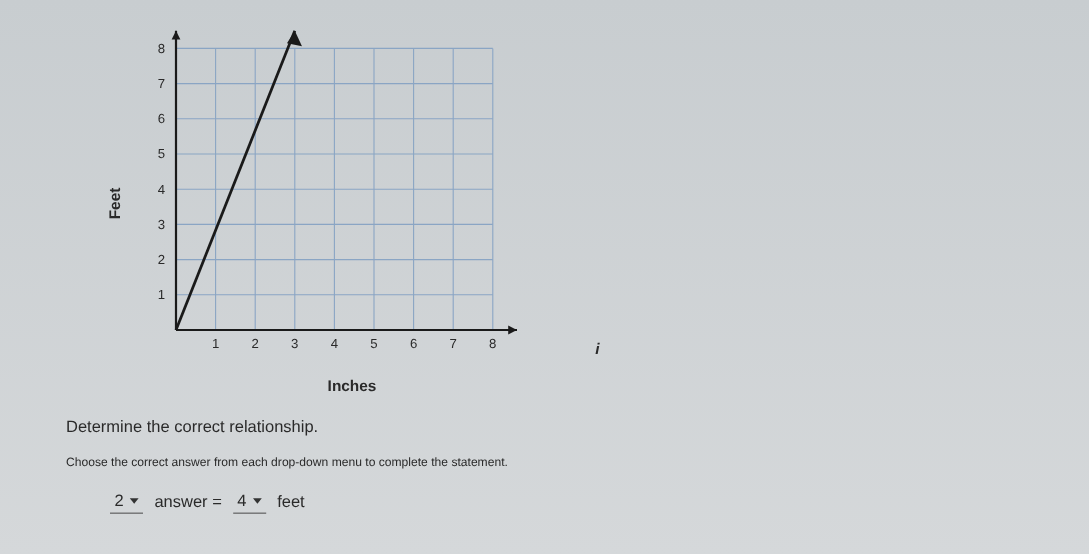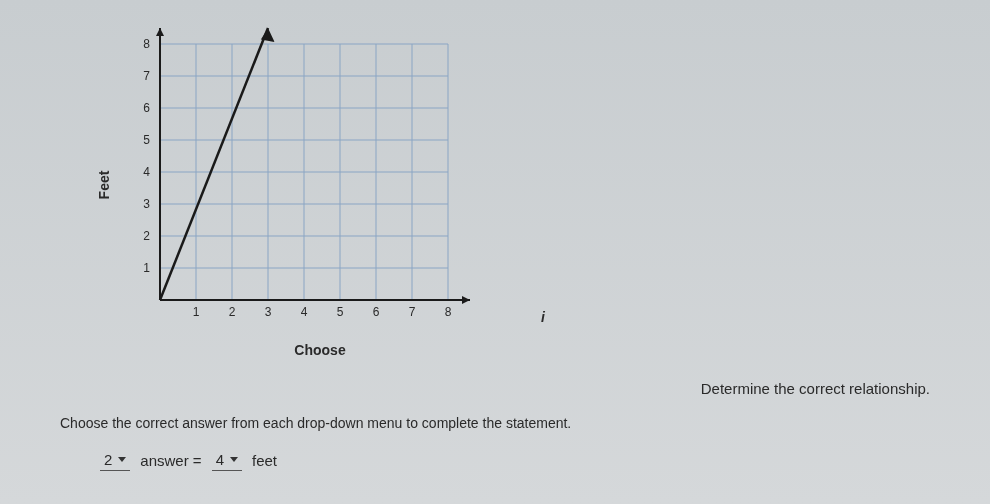--- a/index.html
+++ b/index.html
@@ -40,25 +40,24 @@
       bottom: 25px;
       font-style: italic;
       font-weight: bold;
       font-size: 14px;
     }
     svg { display: block; }
     .question-text {
       margin-top: 30px;
       font-size: 15px;
       color: #2a2a2a;
-      text-align: right;
     }
     .instruction-text {
       margin-top: 18px;
-      font-size: 14px;
+      font-size: 11px;
       color: #2a2a2a;
     }
     .answer-row {
       margin-top: 18px;
       margin-left: 40px;
       display: flex;
       align-items: center;
       gap: 10px;
       font-size: 15px;
     }
@@ -127,21 +126,21 @@
 
     <text class="tick-label" x="76" y="296" text-anchor="middle">1</text>
     <text class="tick-label" x="112" y="296" text-anchor="middle">2</text>
     <text class="tick-label" x="148" y="296" text-anchor="middle">3</text>
     <text class="tick-label" x="184" y="296" text-anchor="middle">4</text>
     <text class="tick-label" x="220" y="296" text-anchor="middle">5</text>
     <text class="tick-label" x="256" y="296" text-anchor="middle">6</text>
     <text class="tick-label" x="292" y="296" text-anchor="middle">7</text>
     <text class="tick-label" x="328" y="296" text-anchor="middle">8</text>
   </svg>
-  <div class="x-label">Choose</div>
+  <div class="x-label">Inches</div>
   <div class="axis-var">i</div>
 </div>
 
 <p class="question-text">Determine the correct relationship.</p>
 <p class="instruction-text">Choose the correct answer from each drop-down menu to complete the statement.</p>
 
 <div class="answer-row">
   <span class="dropdown">
     <span>2</span>
     <span class="caret"></span>

